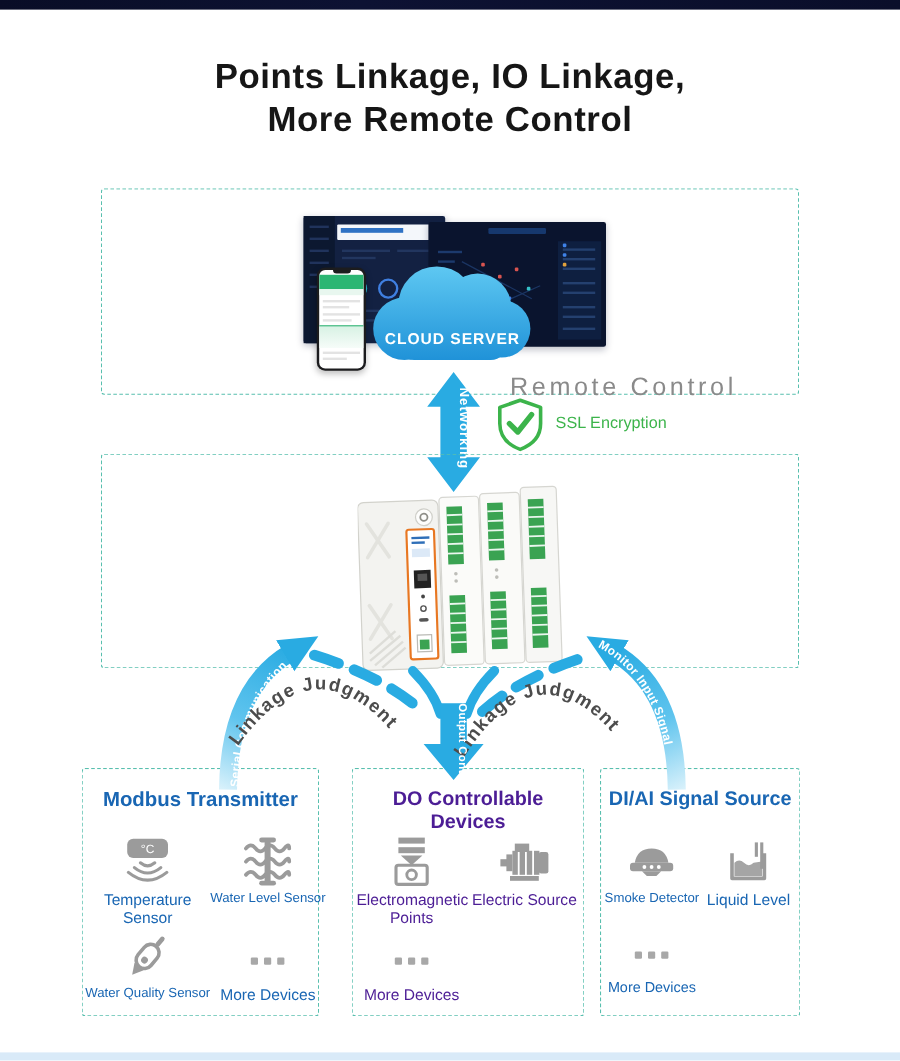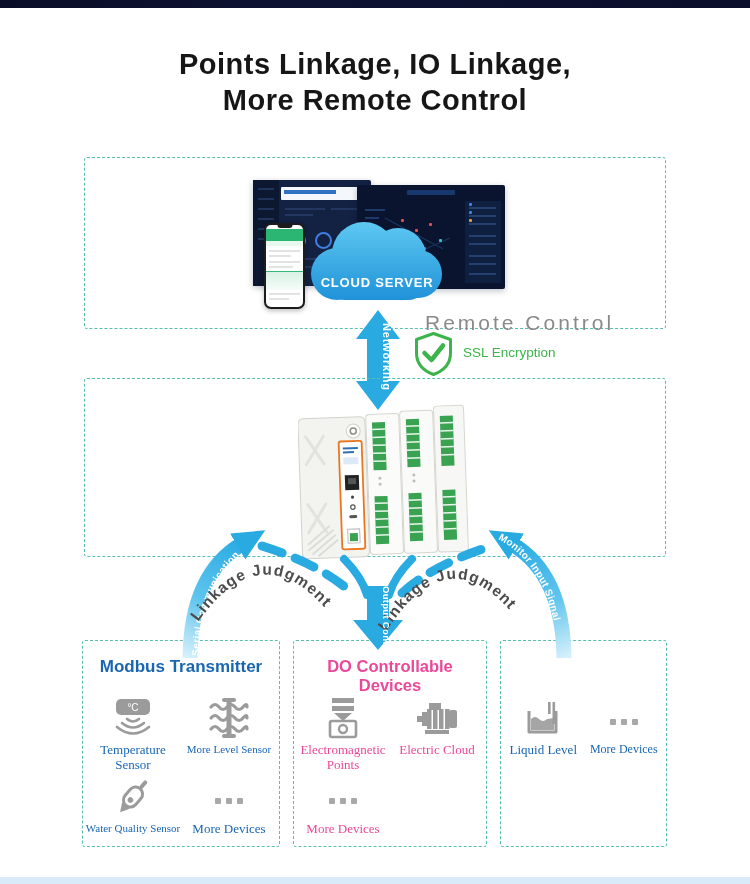--- a/index.html
+++ b/index.html
@@ -49,30 +49,30 @@
 
   
   .remote{left:340px;top:153px;width:260px;color:#8a8a8a;font-size:21px;font-weight:500;letter-spacing:3px;}
 
   
   .ssl-label{left:463px;top:345px;color:#3cb44b;font-size:13.5px;font-weight:500;}
 
   
   .devbox{position:absolute;border:1.6px dashed #58bfae;border-radius:3px;box-sizing:border-box;top:640px;height:207px;background:#fff;}
   .devbox .gtitle{margin-top:16px;text-align:center;font-weight:bold;}
-  #group-0{left:82px;width:198px;} #group-0 .gtitle{font-size:17px;}
+  #group-0{left:68px;width:198px;} #group-0 .gtitle{font-size:17px;}
   #group-1{left:293px;width:194px;} #group-1 .gtitle{font-size:16.5px;}
   #group-2{left:500px;width:167px;} #group-2 .gtitle{font-size:16.5px;}
   .accent-blue .gtitle,.accent-blue .item-label{color:#1966b3;}
-  .accent-green .gtitle,.accent-green .item-label{color:#ec4899;}
+  .accent-green .gtitle,.accent-green .item-label{color:#4c1d95;}
   .items{position:absolute;left:2px;right:2px;top:52px;bottom:6px;display:grid;
          grid-template-columns:1fr 1fr;grid-template-rows:1fr 1fr;}
   .cell{display:flex;flex-direction:column;align-items:center;justify-content:flex-start;}
   .icon-wrap{height:46px;display:flex;align-items:flex-end;justify-content:center;}
-  .item-label{margin-top:4px;text-align:center;font-size:13px;line-height:1.12;font-weight:500;font-family:Liberation Serif, serif;}
+  .item-label{margin-top:4px;text-align:center;font-size:13px;line-height:1.12;font-weight:500;}
   .lbl-wrap{max-width:92px;}
   .lbl-narrow{max-width:64px;}
   .lbl-nowrap{white-space:nowrap;}
   .lbl-s{font-size:11px;} .lbl-m{font-size:12px;}
 
   svg{display:block;}
 </style>
 </head>
 <body>
 
@@ -300,21 +300,21 @@
             <g fill="none" stroke="#9b9b9b" stroke-width="3.2" stroke-linecap="round">
               <path d="M4,10 q4,-5 8,0 t8,0 t8,0 t8,0 t4,0"></path>
               <path d="M4,21 q4,-5 8,0 t8,0 t8,0 t8,0 t4,0"></path>
               <path d="M4,32 q4,-5 8,0 t8,0 t8,0 t8,0 t4,0"></path>
             </g>
             <rect x="19.5" y="3" width="5" height="36" rx="2.5" fill="#9b9b9b"></rect>
             <rect x="15" y="1" width="14" height="4" rx="2" fill="#9b9b9b"></rect>
             <rect x="15" y="37" width="14" height="4" rx="2" fill="#9b9b9b"></rect>
           </svg>
         </span>
-        <span class="item-label lbl-nowrap lbl-s">More Level Sensor</span>
+        <span class="item-label lbl-nowrap lbl-s">Water Level Sensor</span>
       </div>
       <div class="cell">
         <span class="icon-wrap">
           <svg width="44" height="42" viewBox="0 0 44 42">
             <g transform="rotate(40 22 21)">
               <rect x="20" y="0" width="4" height="10" rx="2" fill="#9b9b9b"></rect>
               <rect x="15" y="10" width="14" height="22" rx="7" fill="none" stroke="#9b9b9b" stroke-width="3"></rect>
               <circle cx="22" cy="25" r="2.8" fill="#9b9b9b"></circle>
               <path d="M17,32 L27,32 L22,41 Z" fill="#9b9b9b"></path>
             </g>
@@ -357,37 +357,51 @@
             <rect x="4" y="19" width="6" height="6" fill="#9b9b9b"></rect>
             <rect x="9" y="15" width="5" height="14" fill="#9b9b9b"></rect>
             <rect x="14" y="12" width="4.5" height="20" fill="#9b9b9b"></rect>
             <rect x="20" y="12" width="4.5" height="20" fill="#9b9b9b"></rect>
             <rect x="26" y="12" width="4.5" height="20" fill="#9b9b9b"></rect>
             <rect x="32" y="12" width="4.5" height="20" fill="#9b9b9b"></rect>
             <rect x="36" y="13" width="8" height="18" rx="2" fill="#9b9b9b"></rect>
             <rect x="12" y="33" width="24" height="4" fill="#9b9b9b"></rect>
           </svg>
         </span>
-        <span class="item-label lbl-nowrap">Electric Cloud</span>
+        <span class="item-label lbl-nowrap">Electric Source</span>
       </div>
       <div class="cell">
         <span class="icon-wrap">
           <svg width="44" height="42" viewBox="0 0 44 42">
             <rect x="8" y="22" width="6" height="6" rx="1" fill="#a8a8a8"></rect>
             <rect x="19" y="22" width="6" height="6" rx="1" fill="#a8a8a8"></rect>
             <rect x="30" y="22" width="6" height="6" rx="1" fill="#a8a8a8"></rect>
           </svg>
         </span>
         <span class="item-label lbl-nowrap">More Devices</span>
       </div>
     </div>
   </div>
 
   <div id="group-2" class="devbox accent-blue">
+    <div class="gtitle">DI/AI Signal Source</div>
     <div class="items">
+      <div class="cell">
+        <span class="icon-wrap">
+          <svg width="46" height="42" viewBox="0 0 46 42">
+            <path d="M9,22 Q11,10 23,10 Q35,10 37,22 Z" fill="#9b9b9b"></path>
+            <rect x="5" y="22" width="36" height="7" rx="2.5" fill="#9b9b9b"></rect>
+            <circle cx="17" cy="25.5" r="1.6" fill="#ffffff"></circle>
+            <circle cx="23" cy="25.5" r="1.6" fill="#ffffff"></circle>
+            <circle cx="29" cy="25.5" r="1.6" fill="#ffffff"></circle>
+            <path d="M15,29 L31,29 L27,33 L19,33 Z" fill="#9b9b9b"></path>
+          </svg>
+        </span>
+        <span class="item-label lbl-nowrap lbl-s">Smoke Detector</span>
+      </div>
       <div class="cell">
         <span class="icon-wrap">
           <svg width="44" height="42" viewBox="0 0 44 42">
             <path d="M8,14 V35 H35 V14" fill="none" stroke="#9b9b9b" stroke-width="3" stroke-linejoin="round"></path>
             <path d="M10,22 q4,-4 8,0 t8,0 l7,-1 V33 H10 Z" fill="#a5a5a5"></path>
             <rect x="27" y="5" width="2.6" height="12" fill="#9b9b9b"></rect>
             <rect x="31.5" y="5" width="2.6" height="22" fill="#9b9b9b"></rect>
           </svg>
         </span>
         <span class="item-label lbl-nowrap">Liquid Level</span>

